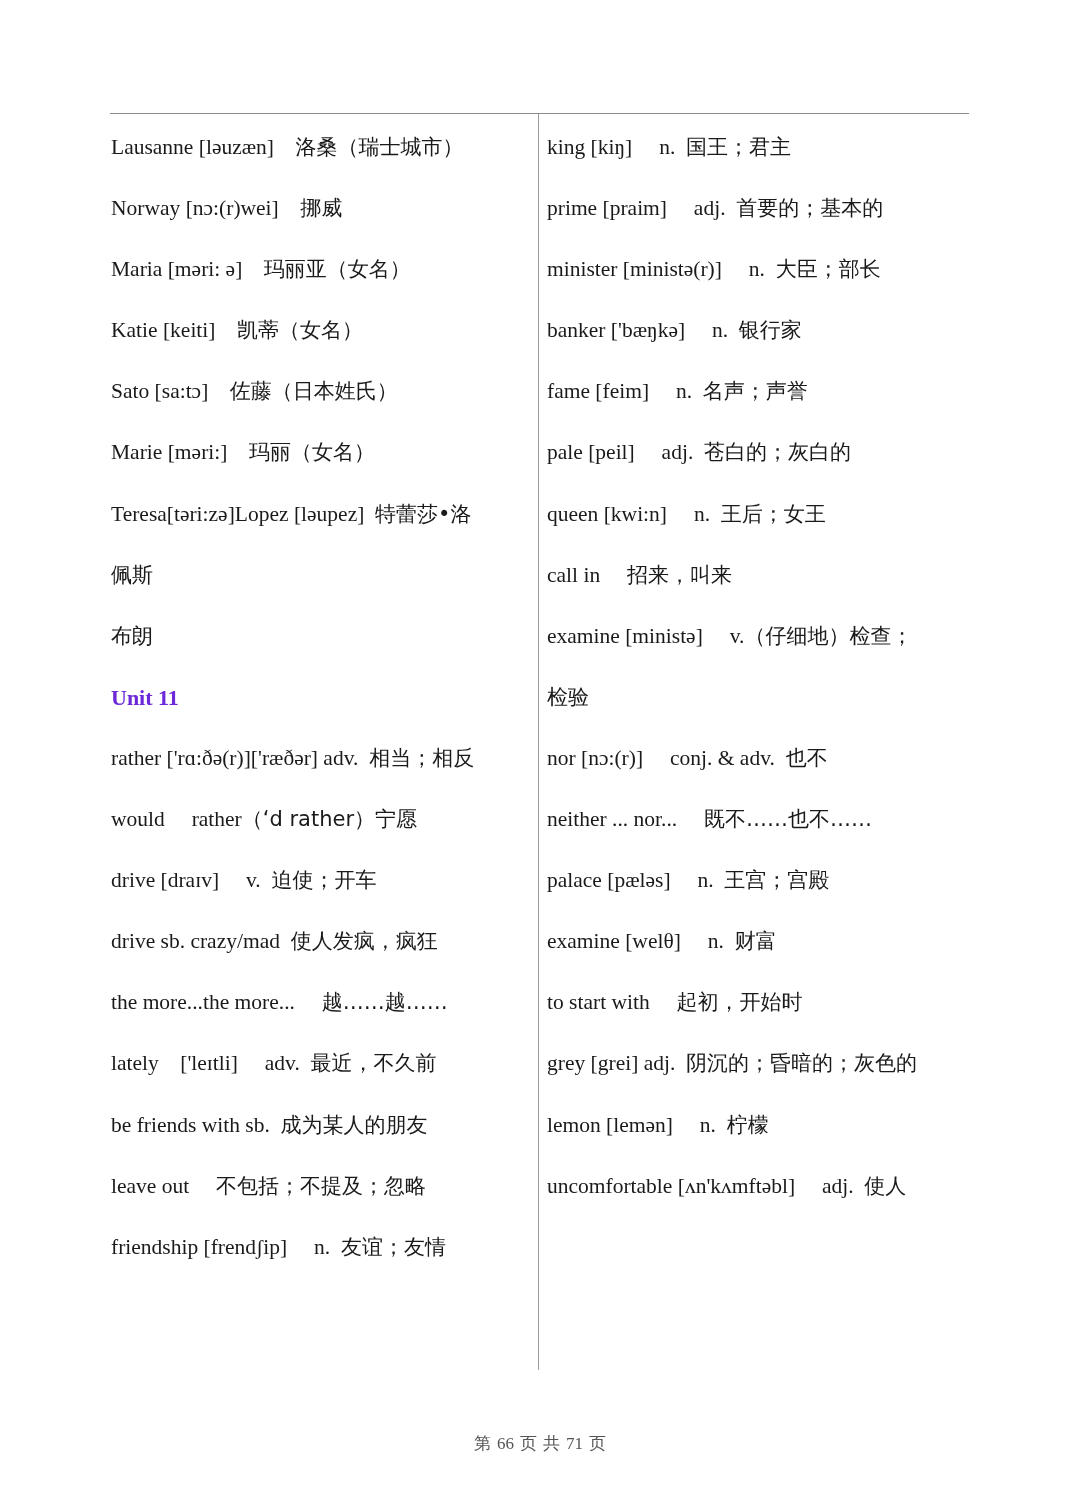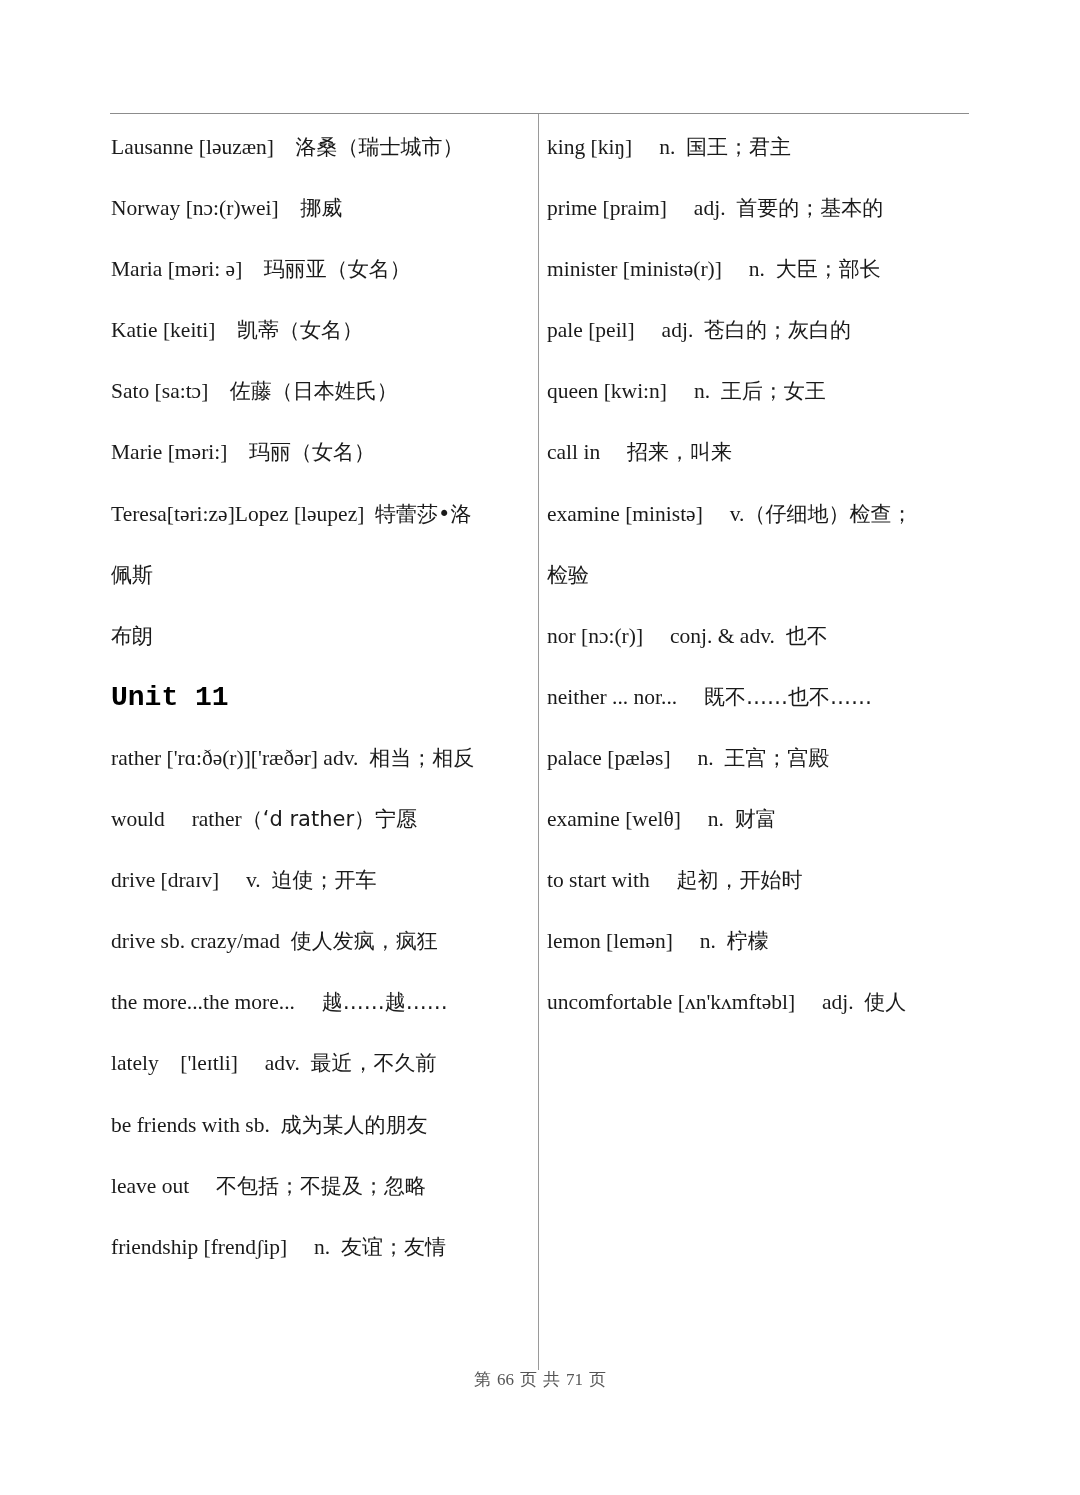--- a/index.html
+++ b/index.html
@@ -49,30 +49,30 @@
       white-space: nowrap;
     }
     .line .en {
       font-family: "Liberation Serif", "DejaVu Serif", serif;
     }
     .line .zh {
       font-family: "DejaVu Sans", "Liberation Sans", sans-serif;
       font-size: 21px;
     }
     .line.heading {
-      font-family: Liberation Mono, monospace;
+      font-family: Liberation Serif, serif;
       font-weight: bold;
-      font-size: 28px;
-      color: #000000;
+      font-size: 22px;
+      color: #6d28d9;
     }
     .footer {
       position: absolute;
       left: 0;
       width: 1080px;
-      top: 1368px;
+      top: 1432px;
       text-align: center;
       font-family: "Liberation Serif", "DejaVu Serif", serif;
       font-size: 17px;
       color: #555;
       word-spacing: 4px;
     }
     .footer span { margin: 0 3px; }
   </style>
 </head>
 <body>
@@ -100,30 +100,33 @@
     <div class="line"><span class="en">lately ['leɪtli]  adv. </span><span class="zh">最近，不久前</span></div>
     <div class="line"><span class="en">be friends with sb. </span><span class="zh">成为某人的朋友</span></div>
     <div class="line"><span class="en">leave out  </span><span class="zh">不包括；不提及；忽略</span></div>
     <div class="line"><span class="en">friendship [frendʃip]  n. </span><span class="zh">友谊；友情</span></div>
   </div>
 
   <div class="column col-right">
     <div class="line"><span class="en">king [kiŋ]  n. </span><span class="zh">国王；君主</span></div>
     <div class="line"><span class="en">prime [praim]  adj. </span><span class="zh">首要的；基本的</span></div>
     <div class="line"><span class="en">minister [ministə(r)]  n. </span><span class="zh">大臣；部长</span></div>
+    <div class="line"><span class="en">banker ['bæŋkə]  n. </span><span class="zh">银行家</span></div>
+    <div class="line"><span class="en">fame [feim]  n. </span><span class="zh">名声；声誉</span></div>
     <div class="line"><span class="en">pale [peil]  adj. </span><span class="zh">苍白的；灰白的</span></div>
     <div class="line"><span class="en">queen [kwi:n]  n. </span><span class="zh">王后；女王</span></div>
     <div class="line"><span class="en">call in  </span><span class="zh">招来，叫来</span></div>
     <div class="line"><span class="en">examine [ministə]  v.</span><span class="zh">（仔细地）检查；</span></div>
     <div class="line"><span class="en"></span><span class="zh">检验</span></div>
     <div class="line"><span class="en">nor [nɔ:(r)]  conj. &amp; adv. </span><span class="zh">也不</span></div>
     <div class="line"><span class="en">neither ... nor...  </span><span class="zh">既不……也不……</span></div>
     <div class="line"><span class="en">palace [pæləs]  n. </span><span class="zh">王宫；宫殿</span></div>
     <div class="line"><span class="en">examine [welθ]  n. </span><span class="zh">财富</span></div>
     <div class="line"><span class="en">to start with  </span><span class="zh">起初，开始时</span></div>
+    <div class="line"><span class="en">grey [grei] adj. </span><span class="zh">阴沉的；昏暗的；灰色的</span></div>
     <div class="line"><span class="en">lemon [lemən]  n. </span><span class="zh">柠檬</span></div>
     <div class="line"><span class="en">uncomfortable [ʌn'kʌmftəbl]  adj. </span><span class="zh">使人</span></div>
   </div>
 
   <div class="footer">
     <span>第</span><span>66</span><span>页</span><span>共</span><span>71</span><span>页</span>
   </div>
 </div>
 
 </body></html>

